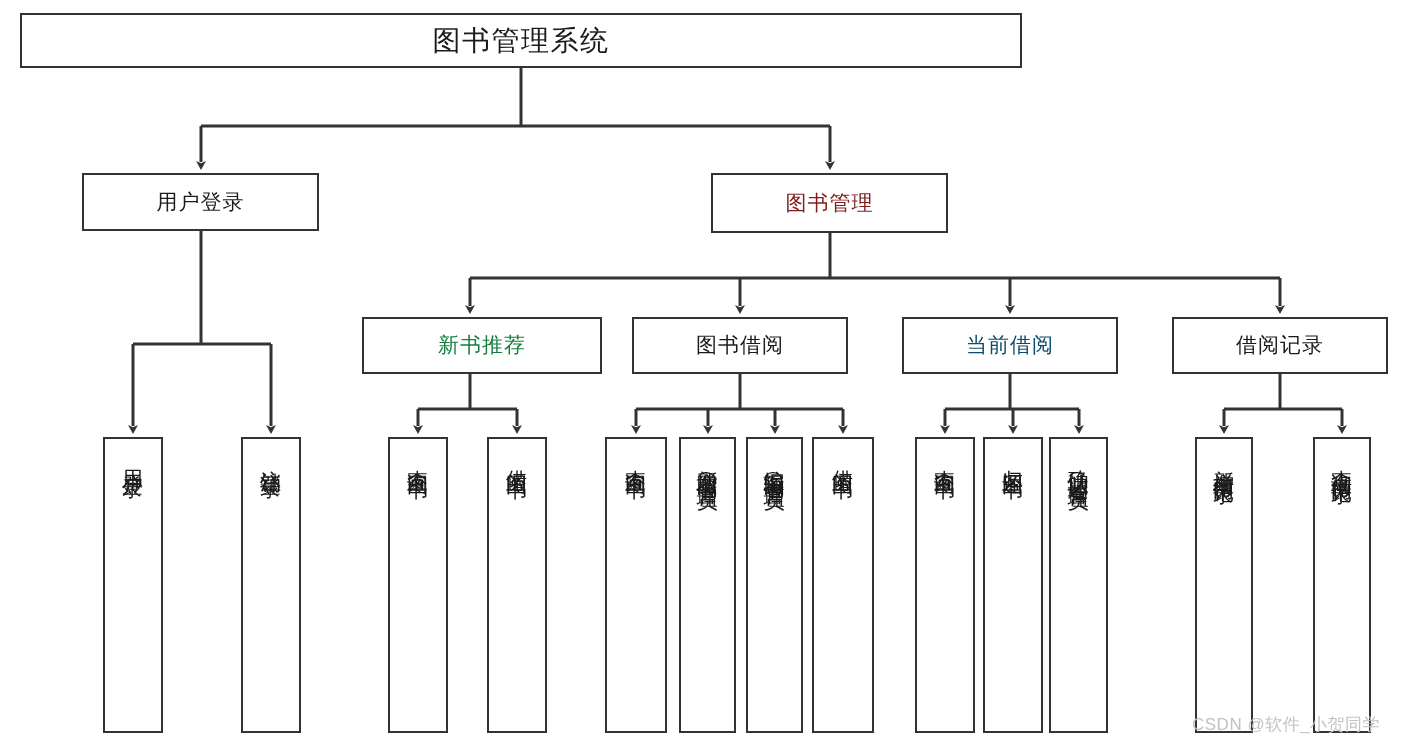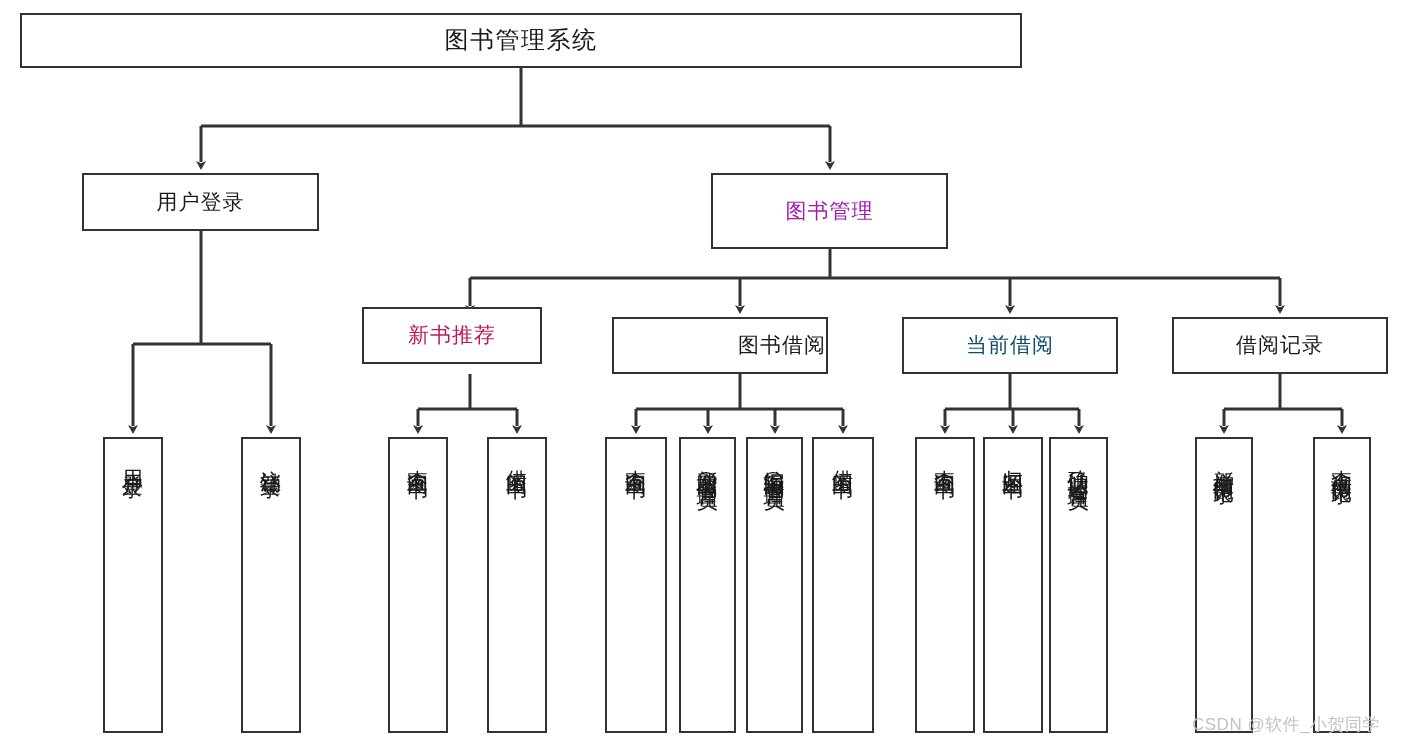--- a/index.html
+++ b/index.html
@@ -42,21 +42,21 @@
     text-align: center;
     line-height: 1.18;
     white-space: nowrap;
   }
   
   .node.horiz .lbl {
     font-size: 21px;
     letter-spacing: 1px;
   }
   .node.root .lbl {
-    font-size: 24px;
+    font-size: 28px;
     letter-spacing: 1.5px;
   }
   
   .node.vert {
     align-items: flex-start;
     padding-top: 14px;
   }
   .node.vert .lbl {
     writing-mode: vertical-rl;
     text-orientation: upright;
@@ -123,27 +123,27 @@
       </g>
   </svg>
 
   <div id="node-layer">
       <div class="node horiz root" style="left: 20px; top: 13px; width: 1002px; height: 55px; border-color: rgb(51, 51, 51); background: rgb(255, 255, 255); color: rgb(26, 26, 26);">
         <span class="lbl">图书管理系统</span>
       </div>
       <div class="node horiz" style="left: 82px; top: 173px; width: 237px; height: 58px; border-color: rgb(51, 51, 51); background: rgb(255, 255, 255); color: rgb(26, 26, 26);">
         <span class="lbl">用户登录</span>
       </div>
-      <div class="node horiz" style="left: 711px; top: 173px; width: 237px; height: 76px; border-color: rgb(51, 51, 51); background: rgb(255, 255, 255); color: #a21caf;">
+      <div class="node horiz" style="left: 711px; top: 173px; width: 237px; height: 60px; border-color: rgb(51, 51, 51); background: rgb(255, 255, 255); color: #7f1d1d;">
         <span class="lbl">图书管理</span>
       </div>
-      <div class="node horiz" style="left: 362px; top: 307px; width: 180px; height: 57px; border-color: rgb(51, 51, 51); background: rgb(255, 255, 255); color: #be185d;">
+      <div class="node horiz" style="left: 362px; top: 317px; width: 240px; height: 57px; border-color: rgb(51, 51, 51); background: rgb(255, 255, 255); color: #15803d;">
         <span class="lbl">新书推荐</span>
       </div>
-      <div class="node horiz" style="left: 612px; top: 317px; width: 216px; height: 57px; border-color: rgb(51, 51, 51); background: rgb(255, 255, 255); color: rgb(26, 26, 26); justify-content: flex-end;">
+      <div class="node horiz" style="left: 632px; top: 317px; width: 216px; height: 57px; border-color: rgb(51, 51, 51); background: rgb(255, 255, 255); color: rgb(26, 26, 26);">
         <span class="lbl">图书借阅</span>
       </div>
       <div class="node horiz" style="left: 902px; top: 317px; width: 216px; height: 57px; border-color: rgb(51, 51, 51); background: rgb(255, 255, 255); color: #0c4a6e;">
         <span class="lbl">当前借阅</span>
       </div>
       <div class="node horiz" style="left: 1172px; top: 317px; width: 216px; height: 57px; border-color: rgb(51, 51, 51); background: rgb(255, 255, 255); color: rgb(26, 26, 26);">
         <span class="lbl">借阅记录</span>
       </div>
       <div class="node vert" style="left: 103px; top: 437px; width: 60px; height: 296px; border-color: rgb(51, 51, 51); background: rgb(255, 255, 255); color: rgb(26, 26, 26);">
         <span class="lbl">用户登录</span>

